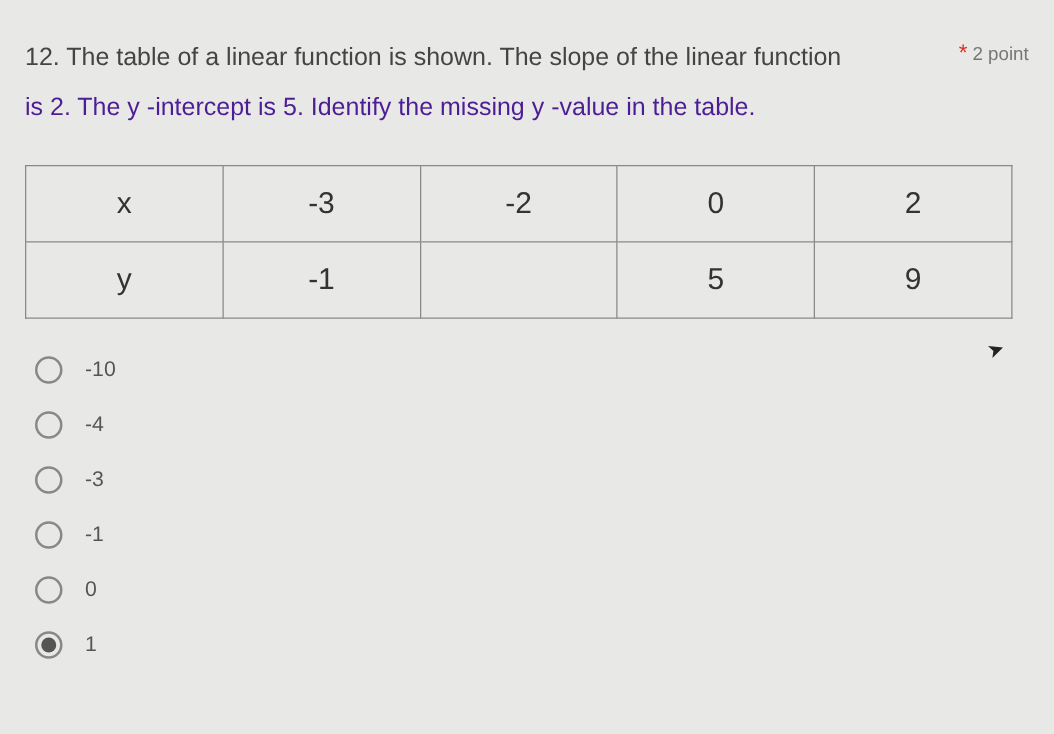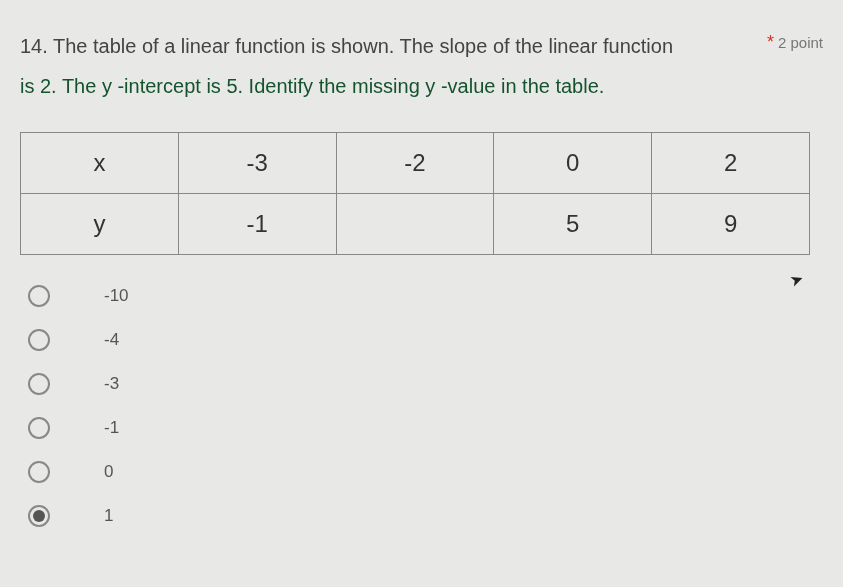--- a/index.html
+++ b/index.html
@@ -31,21 +31,21 @@
       margin-left: 8px;
       margin-top: 2px;
     }
     .required-star {
       color: #d93025;
       font-size: 18px;
       margin-right: 4px;
     }
     .question-continued {
       font-size: 20px;
-      color: #14532d;
+      color: #4c1d95;
       line-height: 1.6;
       margin-bottom: 30px;
     }
     .data-table {
       border-collapse: collapse;
       width: 790px;
       margin-bottom: 30px;
     }
     .data-table td {
       border: 1px solid #888;
@@ -57,21 +57,20 @@
       background: #e8e8e6;
     }
     .options {
       padding-left: 8px;
     }
     .option-row {
       display: flex;
       align-items: center;
       margin-bottom: 22px;
       cursor: pointer;
-      gap: 36px;
     }
     .radio {
       width: 22px;
       height: 22px;
       border: 2px solid #888;
       border-radius: 50%;
       margin-right: 18px;
       flex-shrink: 0;
       position: relative;
       background: transparent;
@@ -93,21 +92,21 @@
       right: 40px;
       font-size: 16px;
       color: #222;
       transform: rotate(-20deg);
     }
   </style>
 </head>
 <body>
 
 <div class="question-header">
-  <div class="question-text">14. The table of a linear function is shown.  The slope of the linear function</div>
+  <div class="question-text">12. The table of a linear function is shown.  The slope of the linear function</div>
   <div class="points-label">
     <span class="required-star">*</span><span>2 point</span>
   </div>
 </div>
 <div class="question-continued">is 2.  The y -intercept is 5.  Identify the missing y -value in the table.</div>
 
 <table class="data-table">
   <tbody>
       <tr>
     <td>x</td>

